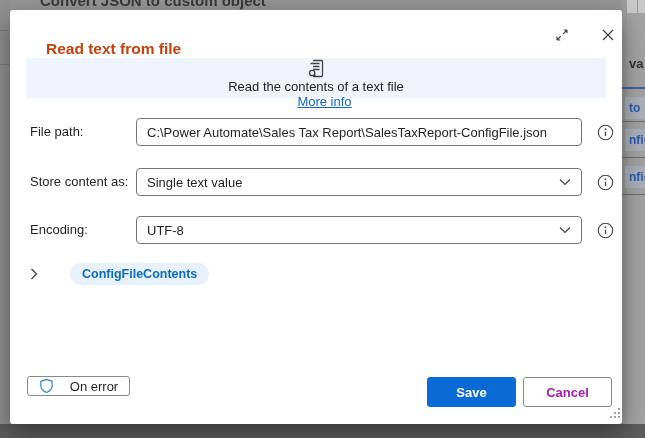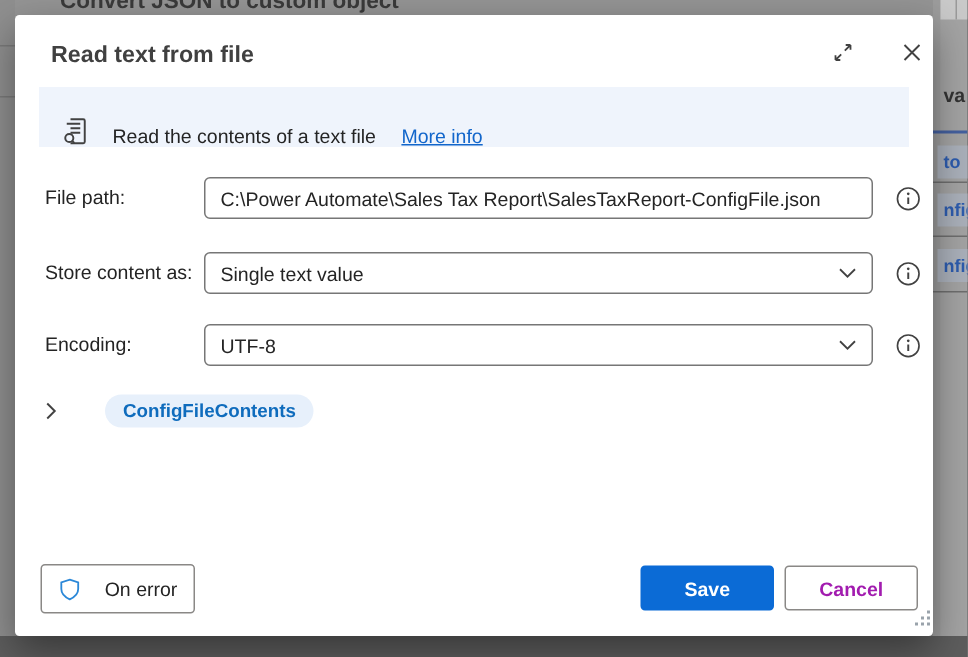--- a/index.html
+++ b/index.html
@@ -19,28 +19,28 @@
   .bg-right .corner .vline{position:absolute;left:10px;top:0;width:1px;height:13px;background:#9a9a9a;}
   .frag-head{position:absolute;left:7px;top:56px;font-size:13px;font-weight:700;color:#333;}
   .frag-underline{position:absolute;left:0;top:87px;width:23px;height:2px;background:#44609f;}
   .frag-row{position:absolute;left:3px;width:36px;height:22px;background:#aab0ba;color:#2d5cae;
             font-size:12px;font-weight:700;line-height:22px;padding-left:4px;box-sizing:border-box;overflow:hidden;}
   .frag-div{position:absolute;left:0;width:23px;height:1px;background:#6e6e6e;}
 
   
   .dialog{position:absolute;left:10px;top:10px;width:612px;height:414px;background:#ffffff;
           border-radius:3px;box-shadow:0 10px 26px rgba(0,0,0,.4);}
-  .dlg-title{position:absolute;left:20px;top:14px;font-size:15.5px;font-weight:700;color:#404040;margin:4px;}
+  .dlg-title{position:absolute;left:20px;top:14px;font-size:15.5px;font-weight:700;color:#c2410c;margin:16px;}
   .titlebar-btn{position:absolute;top:14px;width:22px;height:22px;background:none;border:none;padding:0;
                 display:flex;align-items:center;justify-content:center;cursor:pointer;}
   .btn-expand{left:541px;}
   .btn-close{left:587px;}
 
   .banner{position:absolute;left:16px;top:48px;width:580px;height:40px;background:#eff4fc;
-          display:flex;align-items:flex-end;font-size:13px;color:#242424;}
+          display:flex;align-items:center;font-size:13px;color:#242424;flex-direction:column;}
   .banner-icon{margin:0 14px 0 14px;display:flex;}
   .banner-link{color:#1266cb;text-decoration:underline;margin-left:17px;cursor:pointer;}
 
   .field-label{position:absolute;left:20px;font-size:13px;color:#242424;line-height:28px;}
   .field-box{position:absolute;left:126px;width:446px;height:28px;border:1px solid #767676;border-radius:4px;
              background:#fff;box-sizing:border-box;font-size:13px;color:#242424;display:flex;align-items:center;}
   .field-box input{border:none;outline:none;background:transparent;width:100%;height:100%;
                    font:13px "Liberation Sans",sans-serif;color:#242424;padding:0 10px;}
   .select-value{padding-left:10px;flex:1;}
   .select-chevron{margin-right:10px;display:flex;}
@@ -51,21 +51,21 @@
   .info1{top:113px;} .info2{top:163px;} .info3{top:211px;}
 
   .vars-row{position:absolute;left:20px;top:252px;height:24px;display:flex;align-items:center;}
   .vars-chevron{display:flex;margin-right:10px;cursor:pointer;}
   .vars-label{font-size:13px;font-weight:700;color:#242424;}
   .var-pill{margin-left:22px;background:#e7f0fb;color:#0f6cbd;font-size:12.5px;font-weight:700;
             padding:4px 12px;border-radius:12px;cursor:pointer;}
 
   .btn{position:absolute;box-sizing:border-box;border-radius:3px;font-family:"Liberation Sans",sans-serif;
        font-size:13px;cursor:pointer;display:flex;align-items:center;justify-content:center;}
-  .btn-onerror{left:17px;top:366px;width:103px;height:33px;background:#fff;border:1px solid #8a8886;color:#242424;gap:16px;}
+  .btn-onerror{left:17px;top:366px;width:103px;height:20px;background:#fff;border:1px solid #8a8886;color:#242424;gap:16px;}
   .btn-save{left:417px;top:367px;width:89px;height:30px;background:#0b6bd6;border:1px solid #0b6bd6;color:#fff;font-weight:700;}
   .btn-cancel{left:513px;top:367px;width:89px;height:30px;background:#fff;border:1px solid #8a8886;color:#a21caf;font-weight:700;}
 
   .resize-grip{position:absolute;left:598px;top:396px;width:13px;height:13px;cursor:nwse-resize;}
 </style>
 </head>
 <body>
 
 <div class="stage">
 

